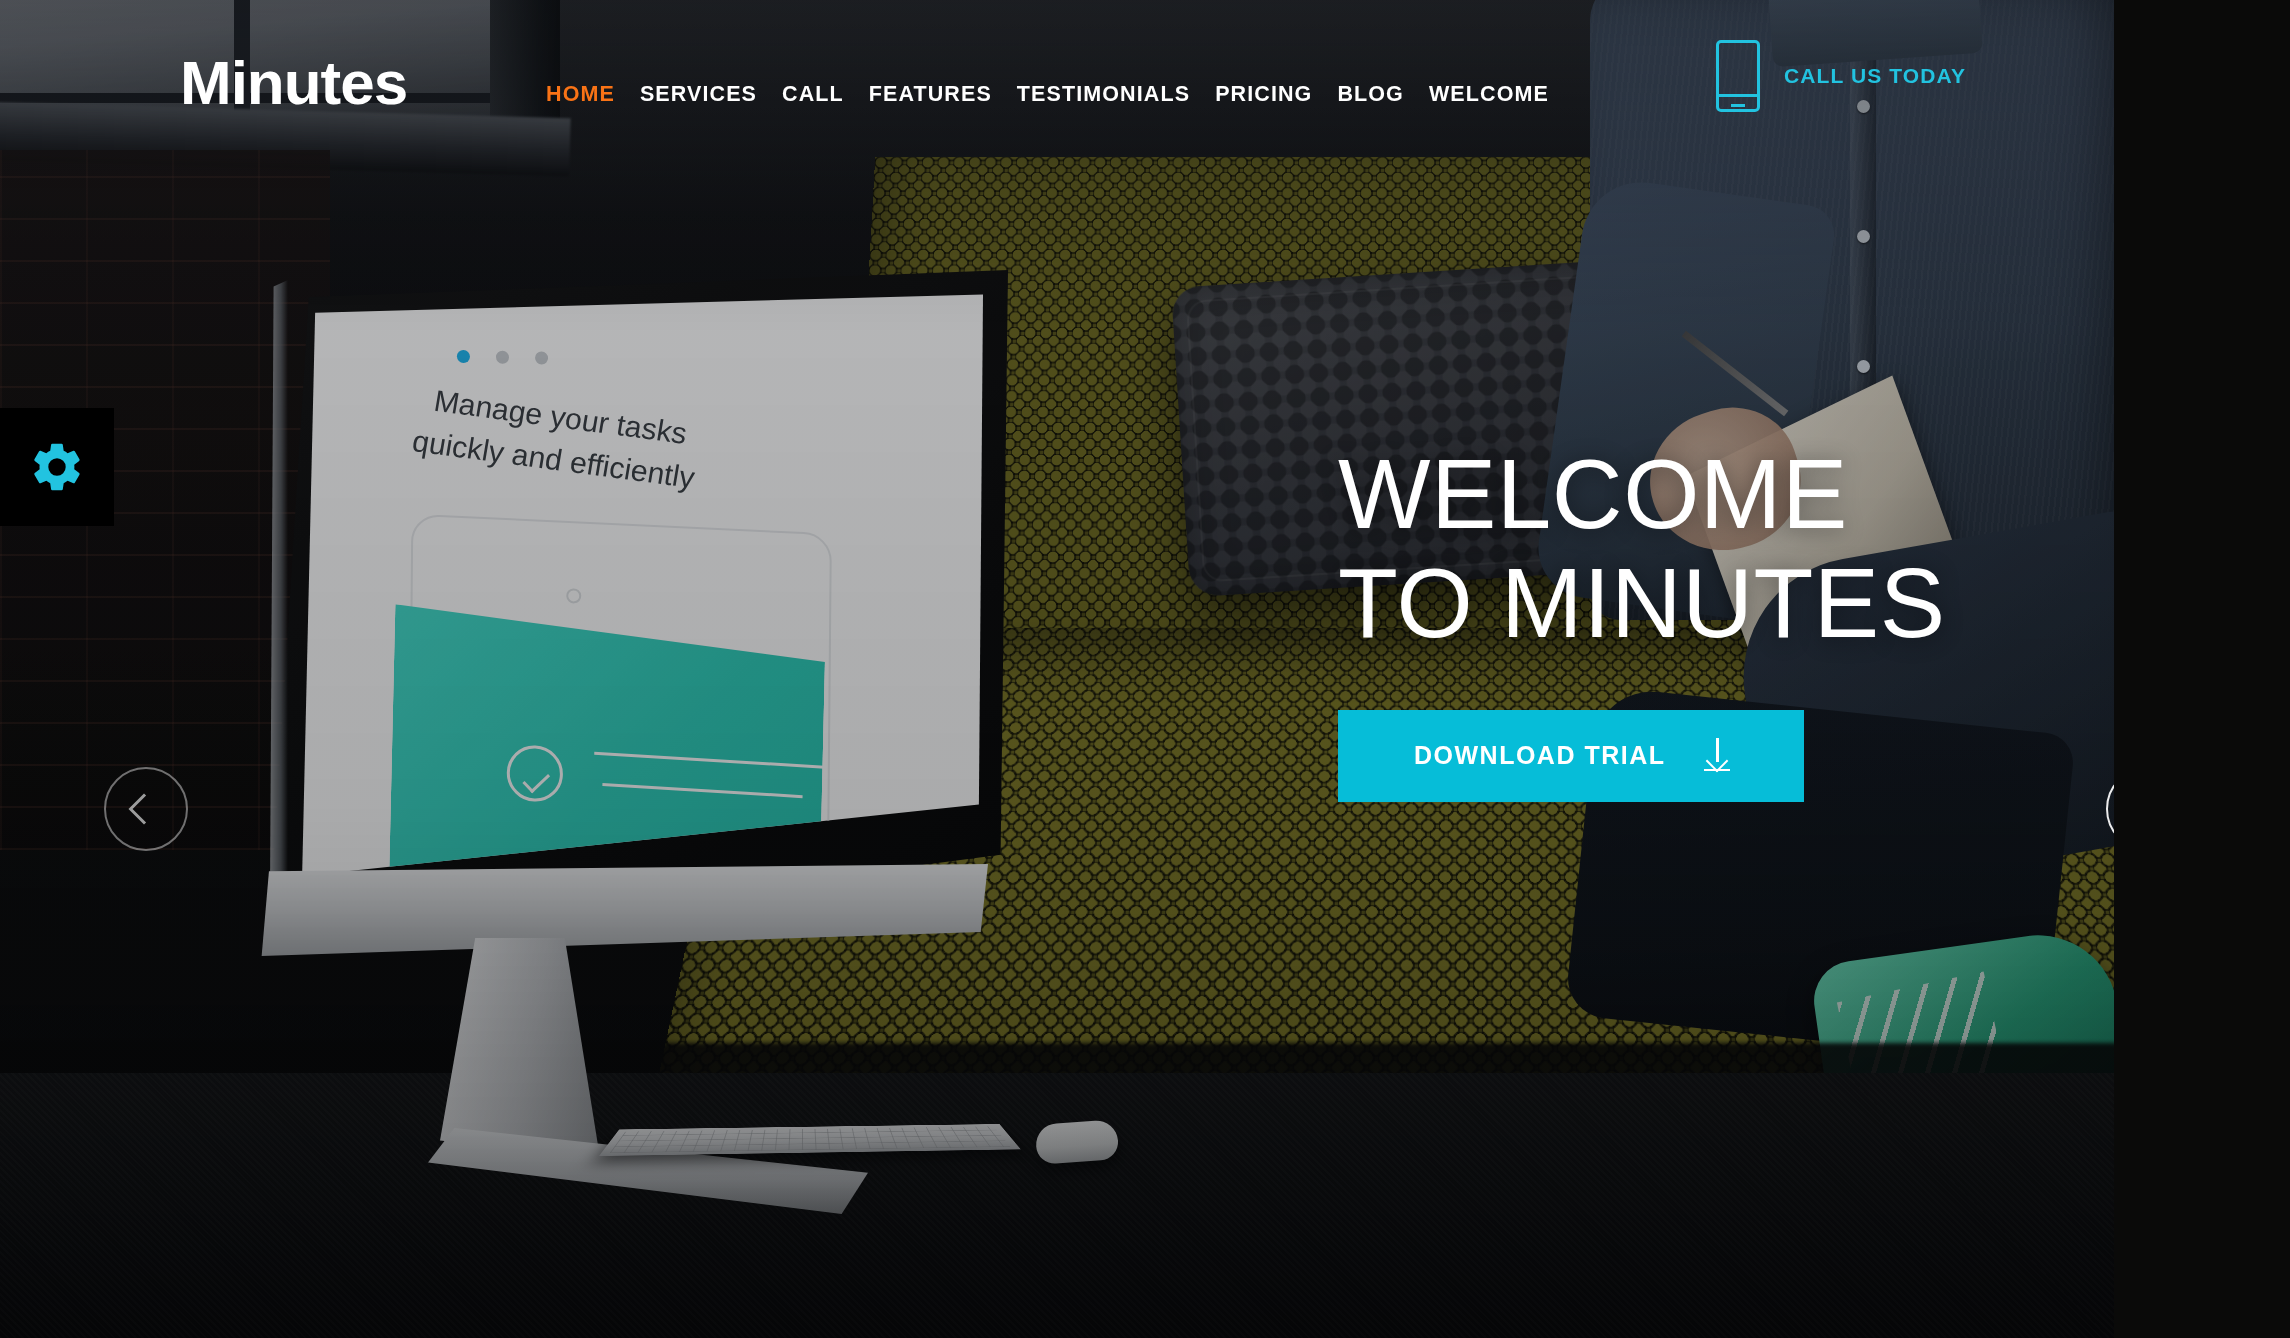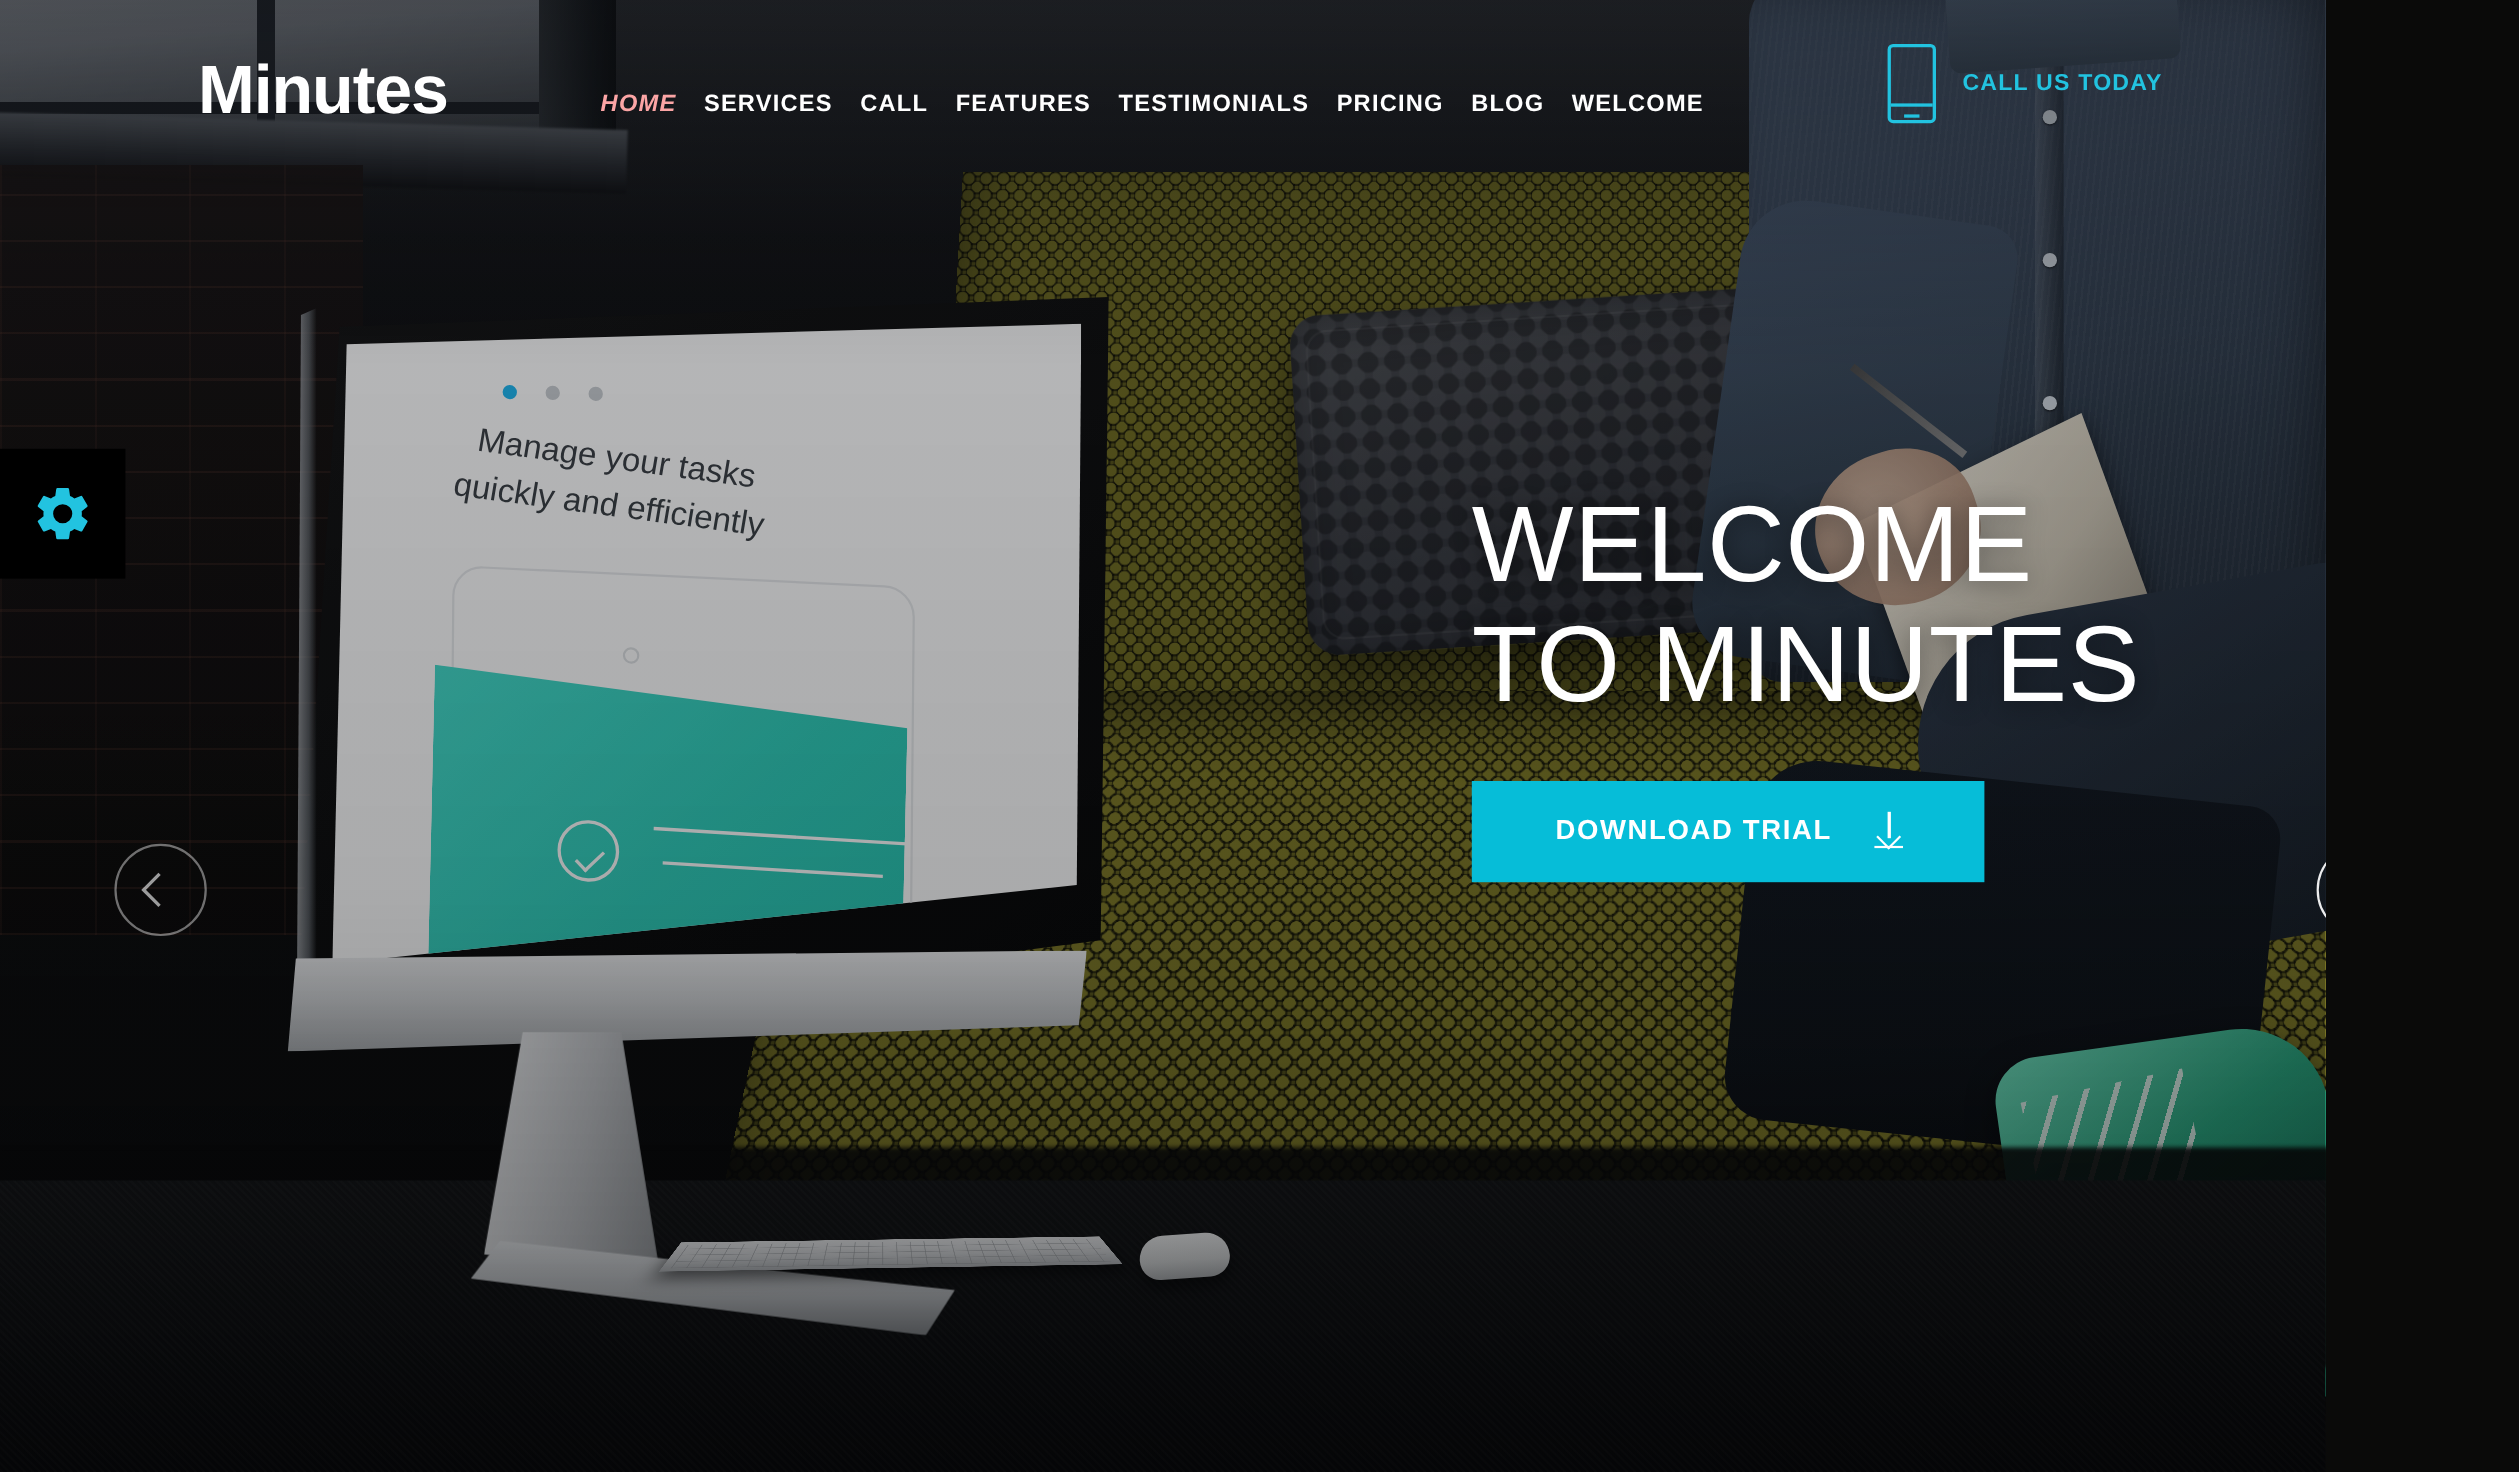--- a/index.html
+++ b/index.html
@@ -315,21 +315,21 @@
   }
   nav{
     position:absolute; left:546px; top:82px;
     display:flex; align-items:center; gap:25px;
   }
   nav a{
     color:#fff; text-decoration:none;
     font-size:21.5px; font-weight:700; letter-spacing:1.1px;
     white-space:nowrap;
   }
-  nav a.active{ color:#fca5a5;font-style:italic; }
+  nav a.active{ color:#f97316; }
 
   .call{
     position:absolute; right:148px; top:40px;
     display:flex; align-items:center; gap:24px;
   }
   .phone-icon{ width:44px; height:72px; position:relative; }
   .phone-icon .frame{
     position:absolute; inset:0; border:3px solid #22c3e0; border-radius:5px;
   }
   .phone-icon .lip{

